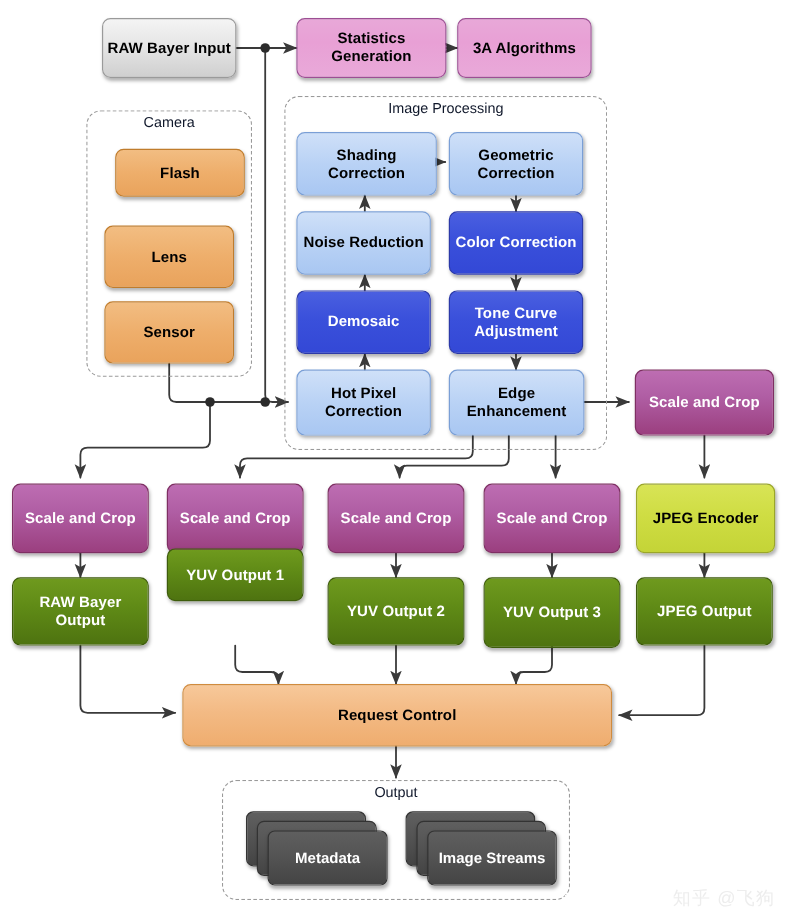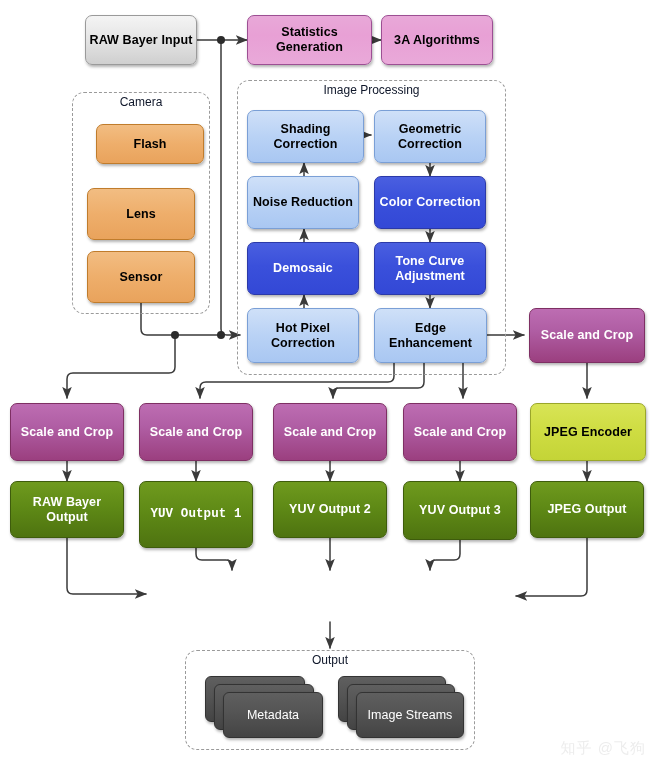--- a/index.html
+++ b/index.html
@@ -124,21 +124,21 @@
     position: absolute;
     z-index: 3;
   }
   .stack .card {
     position: absolute;
     box-sizing: border-box;
     display: flex;
     align-items: center;
     justify-content: center;
     font-size: 12.5px;
-    font-weight: normal;
+    font-weight: bold;
     border-radius: 6px;
   }
   .watermark {
     position: absolute;
     font-size: 15px;
     color: #ededed;
     letter-spacing: 1px;
     z-index: 5;
     white-space: nowrap;
   }
@@ -293,33 +293,36 @@
     <span>Scale and Crop</span>
   </div>
   <div class="node n-yellow" style="left:530px; top:403px; width:116px; height:58px;">
     <span>JPEG Encoder</span>
   </div>
 
   <div class="node n-green" style="left:10px; top:481px; width:114px; height:57px; white-space:pre-line;">
     <span>RAW Bayer
 Output</span>
   </div>
-  <div class="node n-green" style="left:139px; top:481px; width:114px; height:67px;font-family:Liberation Mono, monospace;">
+  <div class="node n-green" style="left:139px; top:457px; width:114px; height:44px;">
     <span>YUV Output 1</span>
   </div>
   <div class="node n-green" style="left:273px; top:481px; width:114px; height:57px;">
     <span>YUV Output 2</span>
   </div>
   <div class="node n-green" style="left:403px; top:481px; width:114px; height:59px;">
     <span>YUV Output 3</span>
   </div>
   <div class="node n-green" style="left:530px; top:481px; width:114px; height:57px;">
     <span>JPEG Output</span>
   </div>
 
+  <div class="node n-peach" style="left:152px; top:570px; width:358px; height:52px;">
+    <span>Request Control</span>
+  </div>
 
   <div class="stack" style="left:205px; top:676px; width:120px; height:62px;">
     <div class="card n-dark" style="left:0px; top:0px; width:100px; height:46px;"></div>
     <div class="card n-dark" style="left:9px; top:8px; width:100px; height:46px;"></div>
     <div class="card n-dark" style="left:18px; top:16px; width:100px; height:46px;">
       <span>Metadata</span>
     </div>
   </div>
 
   <div class="stack" style="left:338px; top:676px; width:106px; height:62px;">

